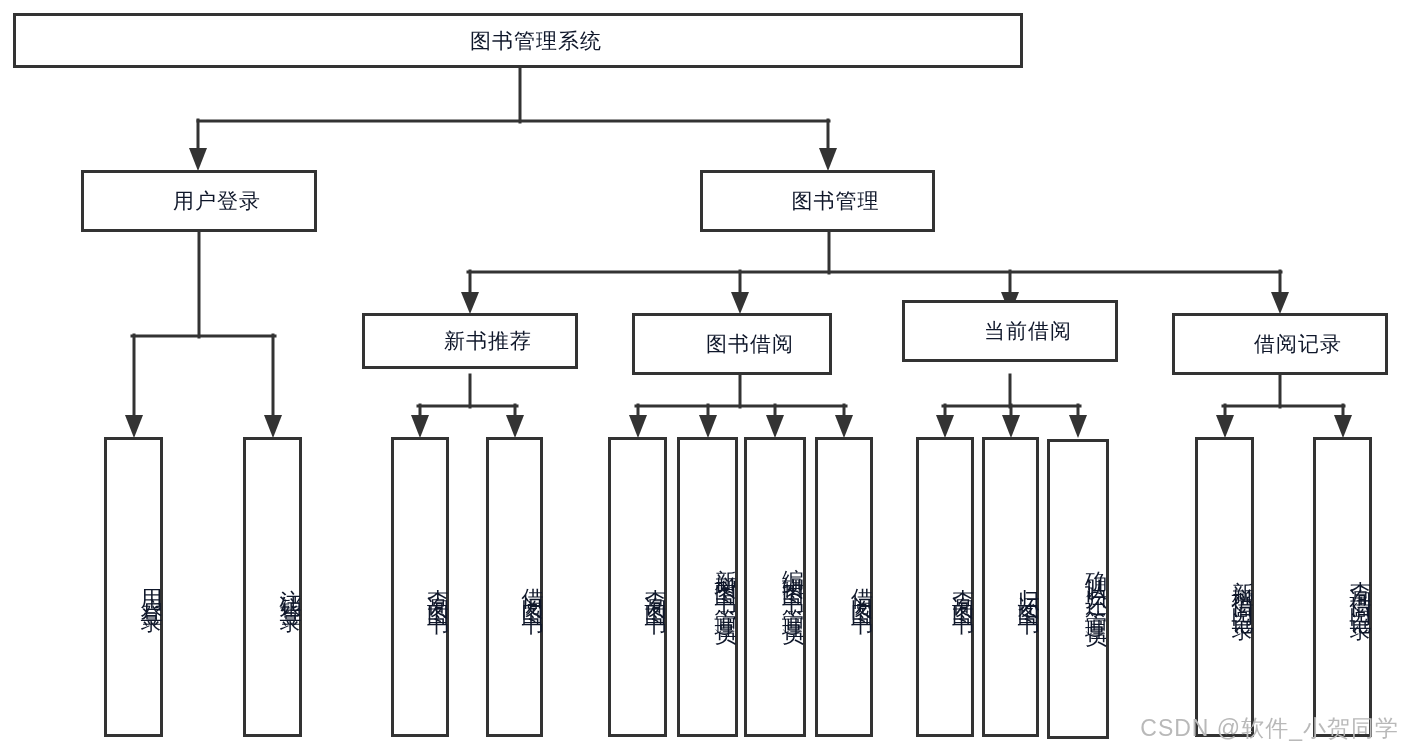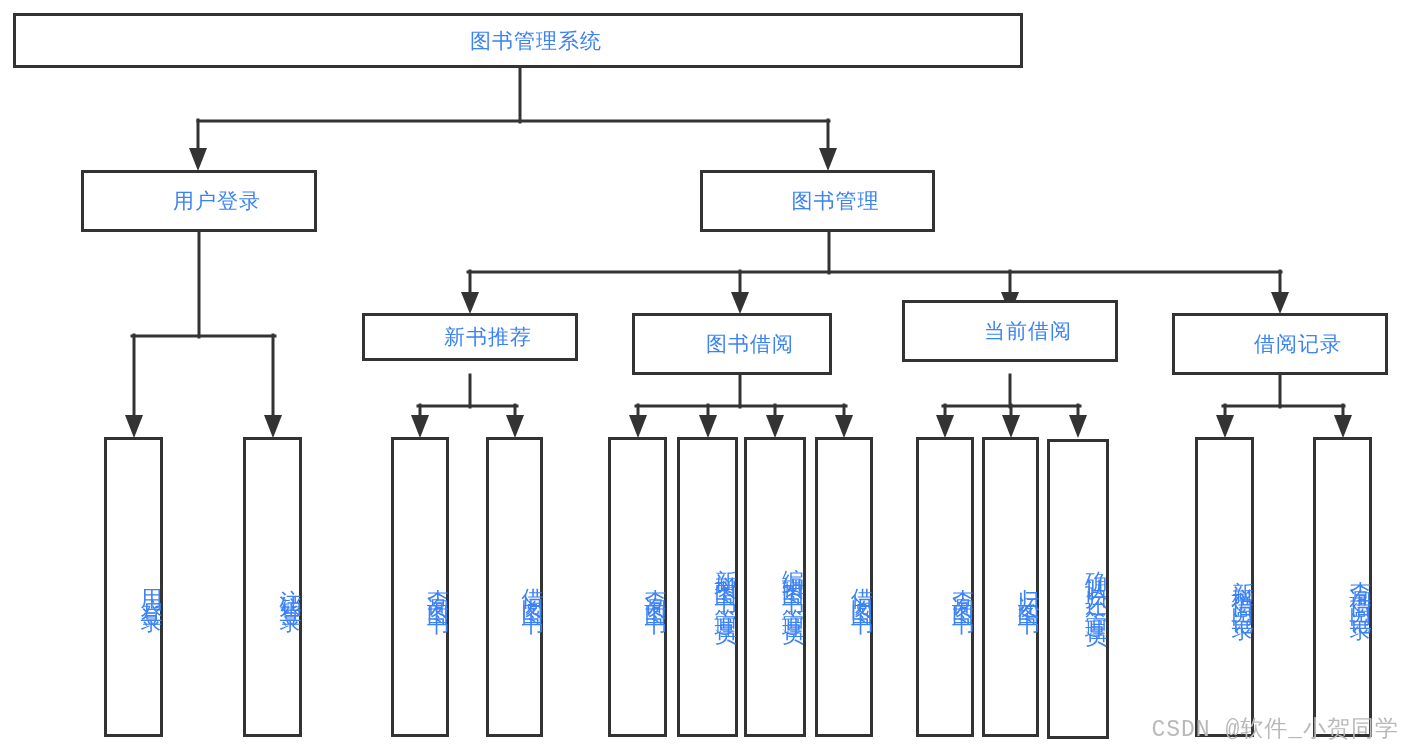--- a/index.html
+++ b/index.html
@@ -17,21 +17,21 @@
     width: 1405px; height: 747px;
   }
   .node {
     position: absolute;
     box-sizing: border-box;
     background: #ffffff;
     border: 3px solid #333333;
     display: flex;
     align-items: center;
     justify-content: center;
-    color: #3b82f6;
+    color: #0f172a;
     padding-left: 36px;
   }
   .node.h span {
     font-size: 21px;
     letter-spacing: 1px;
     white-space: nowrap;
   }
   .node.v span {
     writing-mode: vertical-rl;
     text-orientation: mixed;
@@ -41,21 +41,20 @@
     line-height: 1;
   }
   .watermark {
     position: absolute;
     right: 6px;
     top: 713px;
     font-size: 23px;
     color: #b9b9b9;
     letter-spacing: 1px;
     white-space: nowrap;
-    font-family: Liberation Mono, monospace;
   }
 </style>
 </head>
 <body>
 
 <div class="stage">
 
   <svg class="connectors" viewBox="0 0 1405 747" xmlns="http://www.w3.org/2000/svg">
     <g stroke="#333333" stroke-width="3" fill="none" stroke-linecap="square">
 
@@ -126,21 +125,21 @@
     <span>图书管理系统</span>
   </div>
 
   <div class="node h" style="left:81px; top:170px; width:236px; height:62px">
     <span>用户登录</span>
   </div>
   <div class="node h" style="left:700px; top:170px; width:235px; height:62px">
     <span>图书管理</span>
   </div>
 
-  <div class="node h" style="left:362px; top:313px; width:216px; height:48px">
+  <div class="node h" style="left:362px; top:313px; width:216px; height:56px">
     <span>新书推荐</span>
   </div>
   <div class="node h" style="left:632px; top:313px; width:200px; height:62px">
     <span>图书借阅</span>
   </div>
   <div class="node h" style="left:902px; top:300px; width:216px; height:62px">
     <span>当前借阅</span>
   </div>
   <div class="node h" style="left:1172px; top:313px; width:216px; height:62px">
     <span>借阅记录</span>

